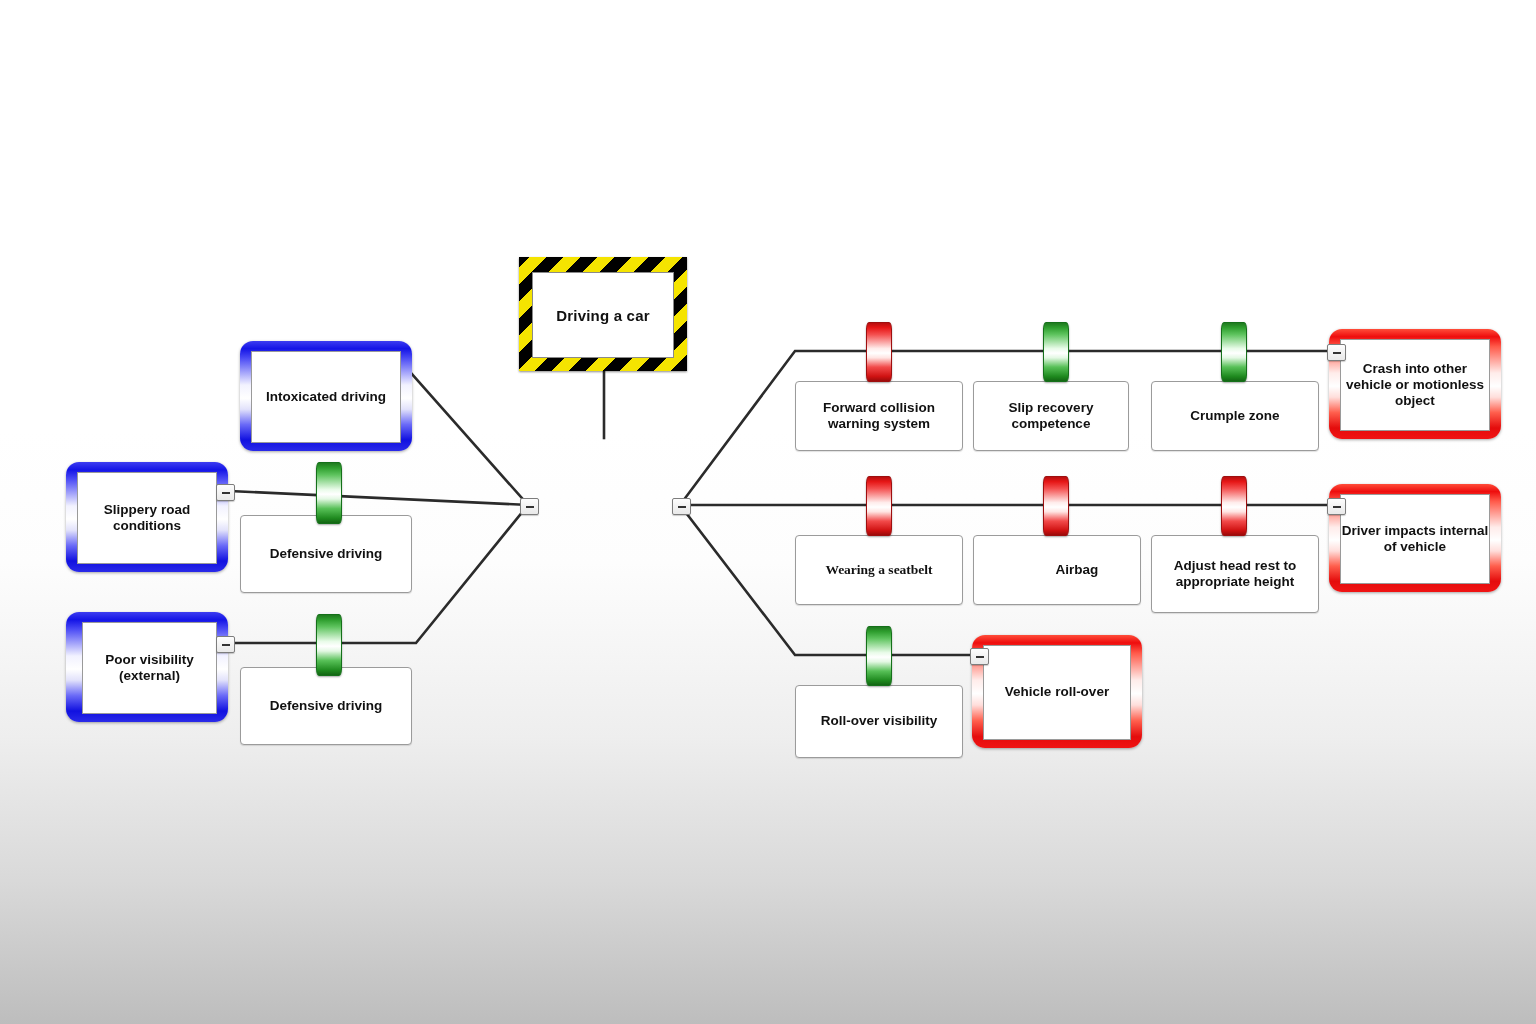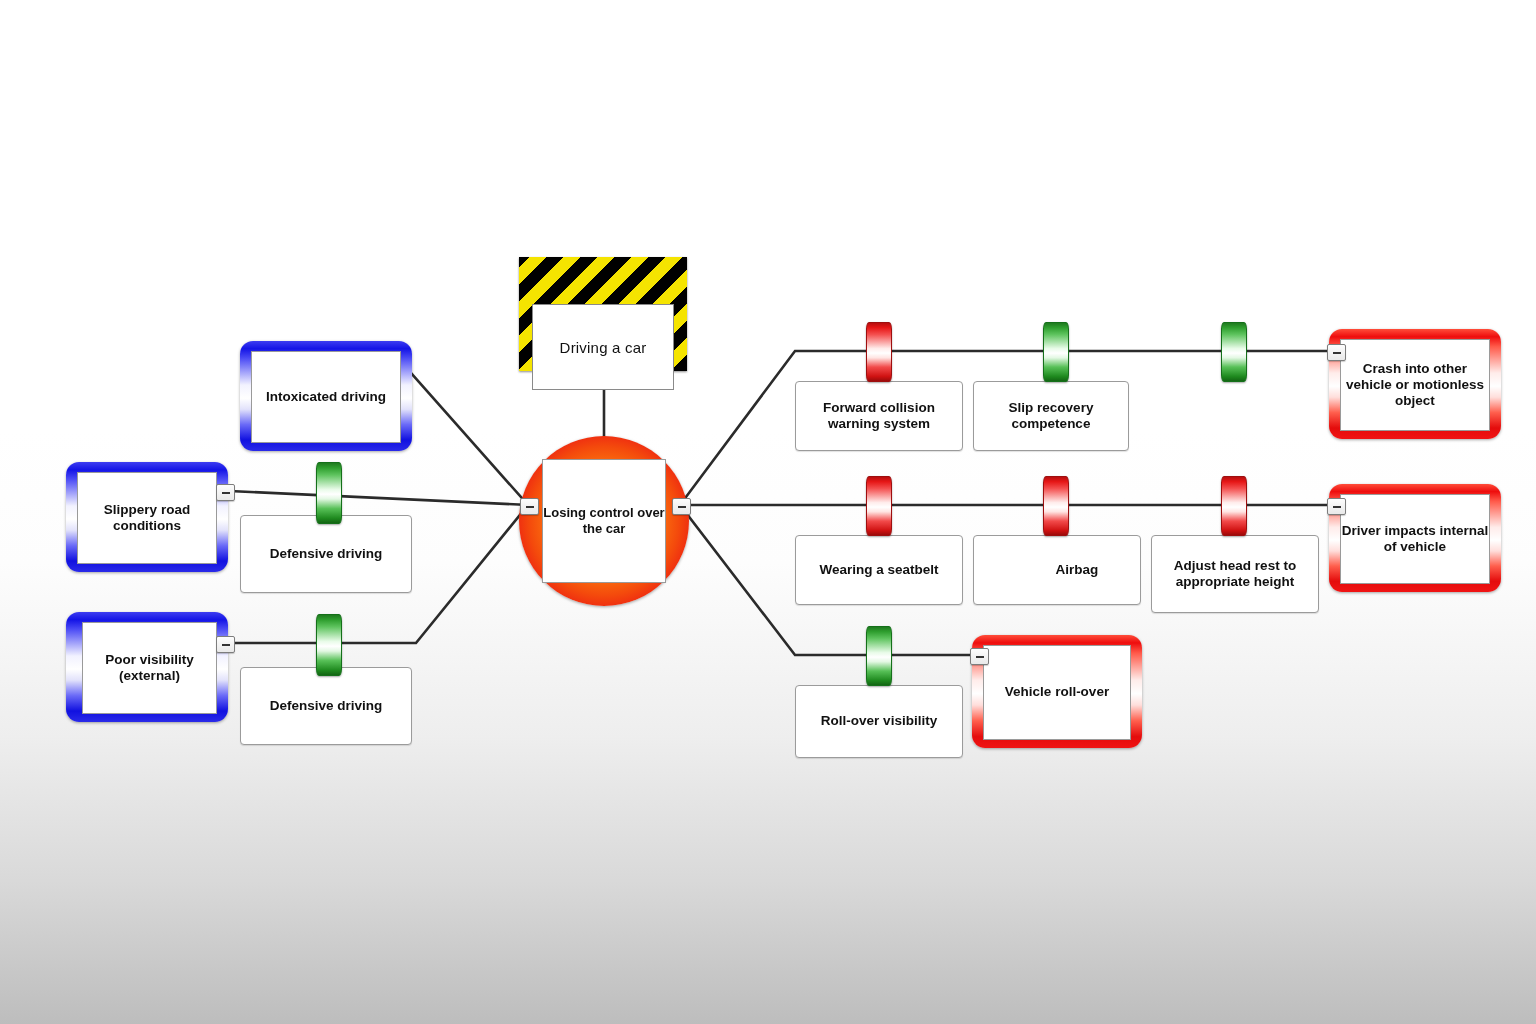--- a/index.html
+++ b/index.html
@@ -17,21 +17,21 @@
 
   
   .hazard{
     background:repeating-linear-gradient(-45deg,#000 0 12px,#f5e400 12px 24px);
     padding:15px 13px;
     box-shadow:0 1px 2px rgba(0,0,0,.45);
   }
   .hazard .inner{
     background:#fff;border:1px solid #8a8a8a;height:100%;
     display:flex;align-items:center;justify-content:center;
-    font-weight:normal;font-size:15px;color:#111;letter-spacing:.2px;margin-top:32px;
+    font-weight:bold;font-size:15px;color:#111;letter-spacing:.2px;
   }
 
   
   .topevent{
     border-radius:50%;
     background:radial-gradient(circle at 50% 50%,#ffb024 0%,#ff8c10 34%,#f44a0c 62%,#ec1c13 78%,#e21010 100%);
     box-shadow:0 1px 3px rgba(0,0,0,.35);
     display:flex;align-items:center;justify-content:center;
   }
   .topevent .inner{
@@ -120,23 +120,20 @@
       <line x1="680" y1="505" x2="1337" y2="505"></line>
 
       <polyline points="680,505 795,655 980,655"></polyline>
     </g>
   </svg>
 
   <div class="node hazard" style="left:519px;top:257px;width:168px;height:114px;">
     <div class="inner">Driving a car</div>
   </div>
 
-  <div class="node topevent" style="left:519px;top:436px;width:170px;height:170px;">
-    <div class="inner">Losing control over the car</div>
-  </div>
   <div class="minus" style="left:520px;top:498px;">
       <i></i>
     </div>
   <div class="minus" style="left:672px;top:498px;">
       <i></i>
     </div>
 
   <div class="node threat" style="left:240px;top:341px;width:172px;height:110px;">
     <div class="inner">Intoxicated driving</div>
   </div>
@@ -169,23 +166,26 @@
   <div class="node control" style="left:795px;top:381px;width:168px;height:70px;">
     <span>Forward collision warning system</span>
   </div>
 
   <div class="node barrier green" style="left:1043px;top:322px;width:26px;height:60px;z-index:20;"></div>
   <div class="node control" style="left:973px;top:381px;width:156px;height:70px;">
     <span>Slip recovery competence</span>
   </div>
 
   <div class="node barrier green" style="left:1221px;top:322px;width:26px;height:60px;z-index:20;"></div>
+  <div class="node control" style="left:1151px;top:381px;width:168px;height:70px;">
+    <span>Crumple zone</span>
+  </div>
 
   <div class="node barrier red" style="left:866px;top:476px;width:26px;height:60px;z-index:20;"></div>
-  <div class="node control" style="left:795px;top:535px;width:168px;height:70px;">
+  <div class="node control" style="left:795px;top:535px;width:168px;height:70px;font-family:Liberation Serif, serif;">
     <span>Wearing a seatbelt</span>
   </div>
 
   <div class="node barrier red" style="left:1043px;top:476px;width:26px;height:60px;z-index:20;"></div>
   <div class="node control" style="left:973px;top:535px;width:168px;height:70px;padding-left:40px;">
     <span>Airbag</span>
   </div>
 
   <div class="node barrier red" style="left:1221px;top:476px;width:26px;height:60px;z-index:20;"></div>
   <div class="node control" style="left:1151px;top:535px;width:168px;height:78px;">

